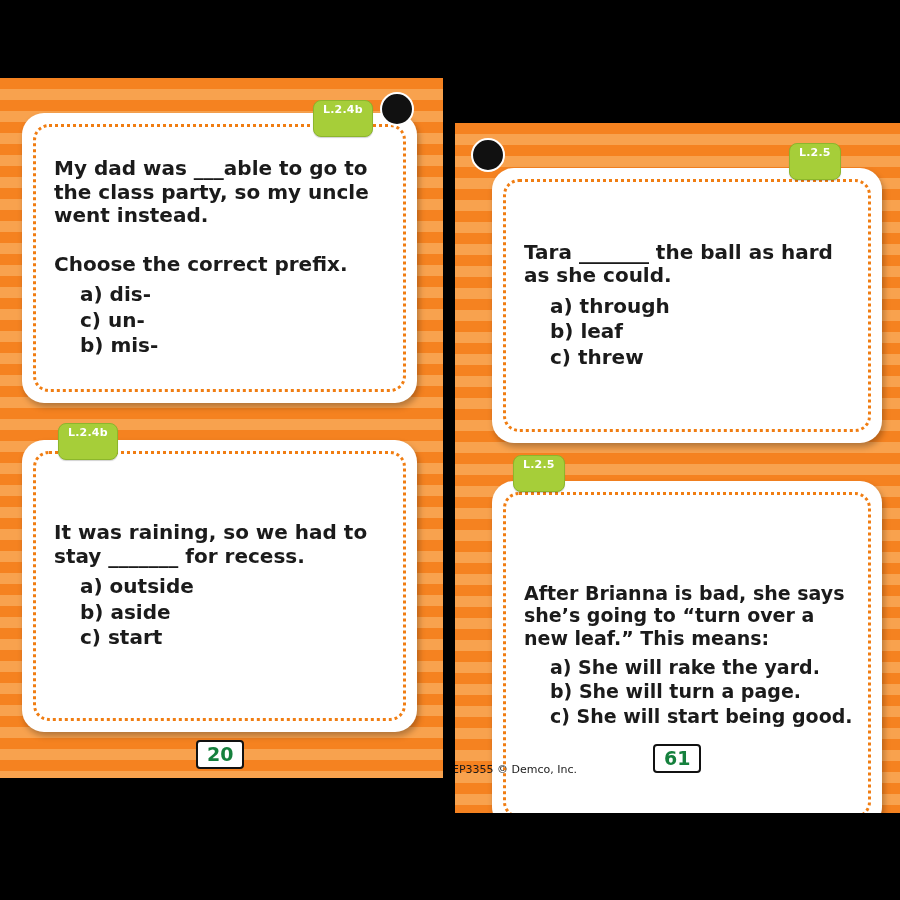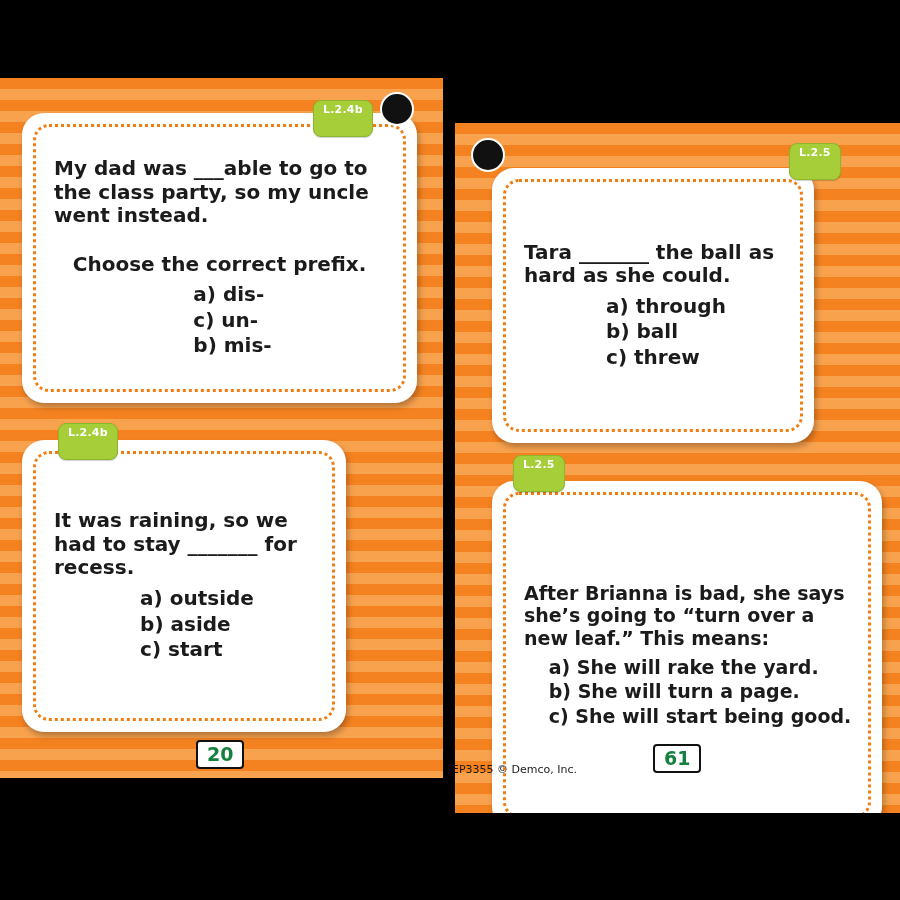--- a/index.html
+++ b/index.html
@@ -56,21 +56,20 @@
   .card-inner {
     position: absolute;
     inset: 11px;
     border: 3px dotted #f07d12;
     border-radius: 16px;
     box-sizing: border-box;
     padding: 14px 18px;
     display: flex;
     flex-direction: column;
     justify-content: center;
-    align-items: center;
   }
 
   .q-text {
     font-family: "DejaVu Sans", sans-serif;
     font-weight: bold;
     color: #1b1b1b;
     line-height: 1.18;
     margin: 0 0 2px 0;
   }
   .q-sub {
@@ -153,45 +152,45 @@
         <ul class="choices fs20">
           <li>a) dis-</li>
           <li>c) un-</li>
           <li>b) mis-</li>
         </ul>
       </div>
     </div>
     <div class="badge" style="left:313px; top:22px;">L.2.4b</div>
     <div class="hole" style="left:380px; top:14px;"></div>
 
-    <div class="card" style="left:22px; top:362px; width:324px; height:292px;">
+    <div class="card" style="left:22px; top:362px; width:395px; height:292px;">
       <div class="card-inner">
         <div class="q-text fs20">It was raining, so we had to stay _______ for recess.</div>
         <ul class="choices fs20">
           <li>a) outside</li>
           <li>b) aside</li>
           <li>c) start</li>
         </ul>
       </div>
     </div>
     <div class="badge" style="left:58px; top:345px;">L.2.4b</div>
 
     <div class="pagenum" style="left:196px; top:662px;">20</div>
   </div>
 
   <div class="sheet sheet-right">
 
     <div class="hole" style="left:16px; top:15px;"></div>
 
-    <div class="card" style="left:37px; top:45px; width:322px; height:275px;">
+    <div class="card" style="left:37px; top:45px; width:390px; height:275px;">
       <div class="card-inner">
         <div class="q-text fs20">Tara _______ the ball as hard as she could.</div>
         <ul class="choices fs20">
           <li>a) through</li>
-          <li>b) ball</li>
+          <li>b) leaf</li>
           <li>c) threw</li>
         </ul>
       </div>
     </div>
     <div class="badge" style="left:334px; top:20px;">L.2.5</div>
 
     <div class="card" style="left:37px; top:358px; width:390px; height:348px;">
       <div class="card-inner">
         <div class="q-text fs19">After Brianna is bad, she says she’s going to “turn over a new leaf.” This means:</div>
         <ul class="choices fs19">

